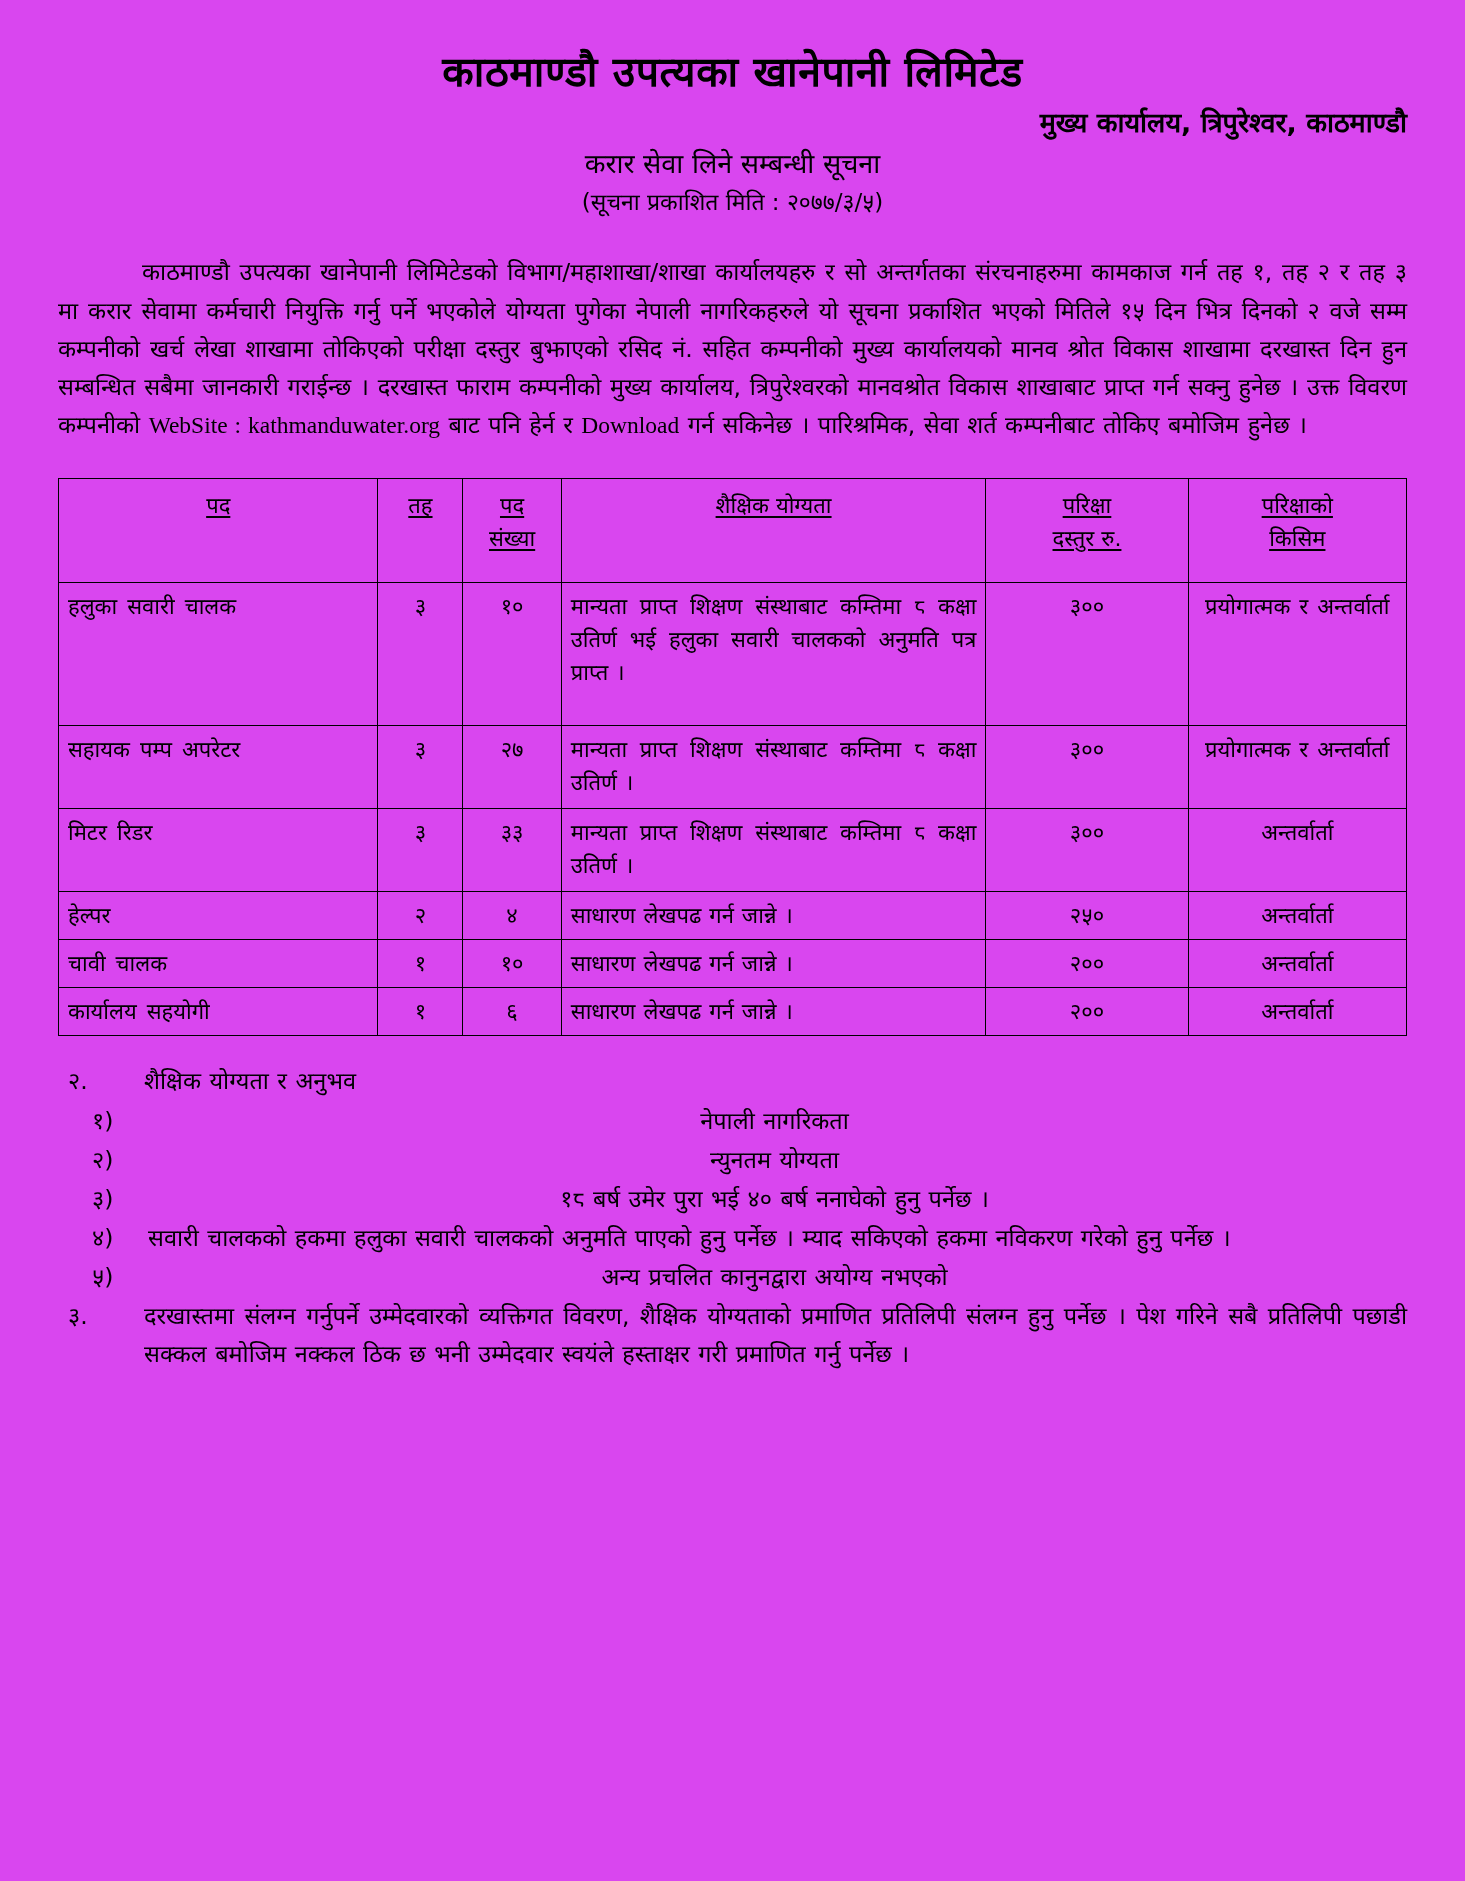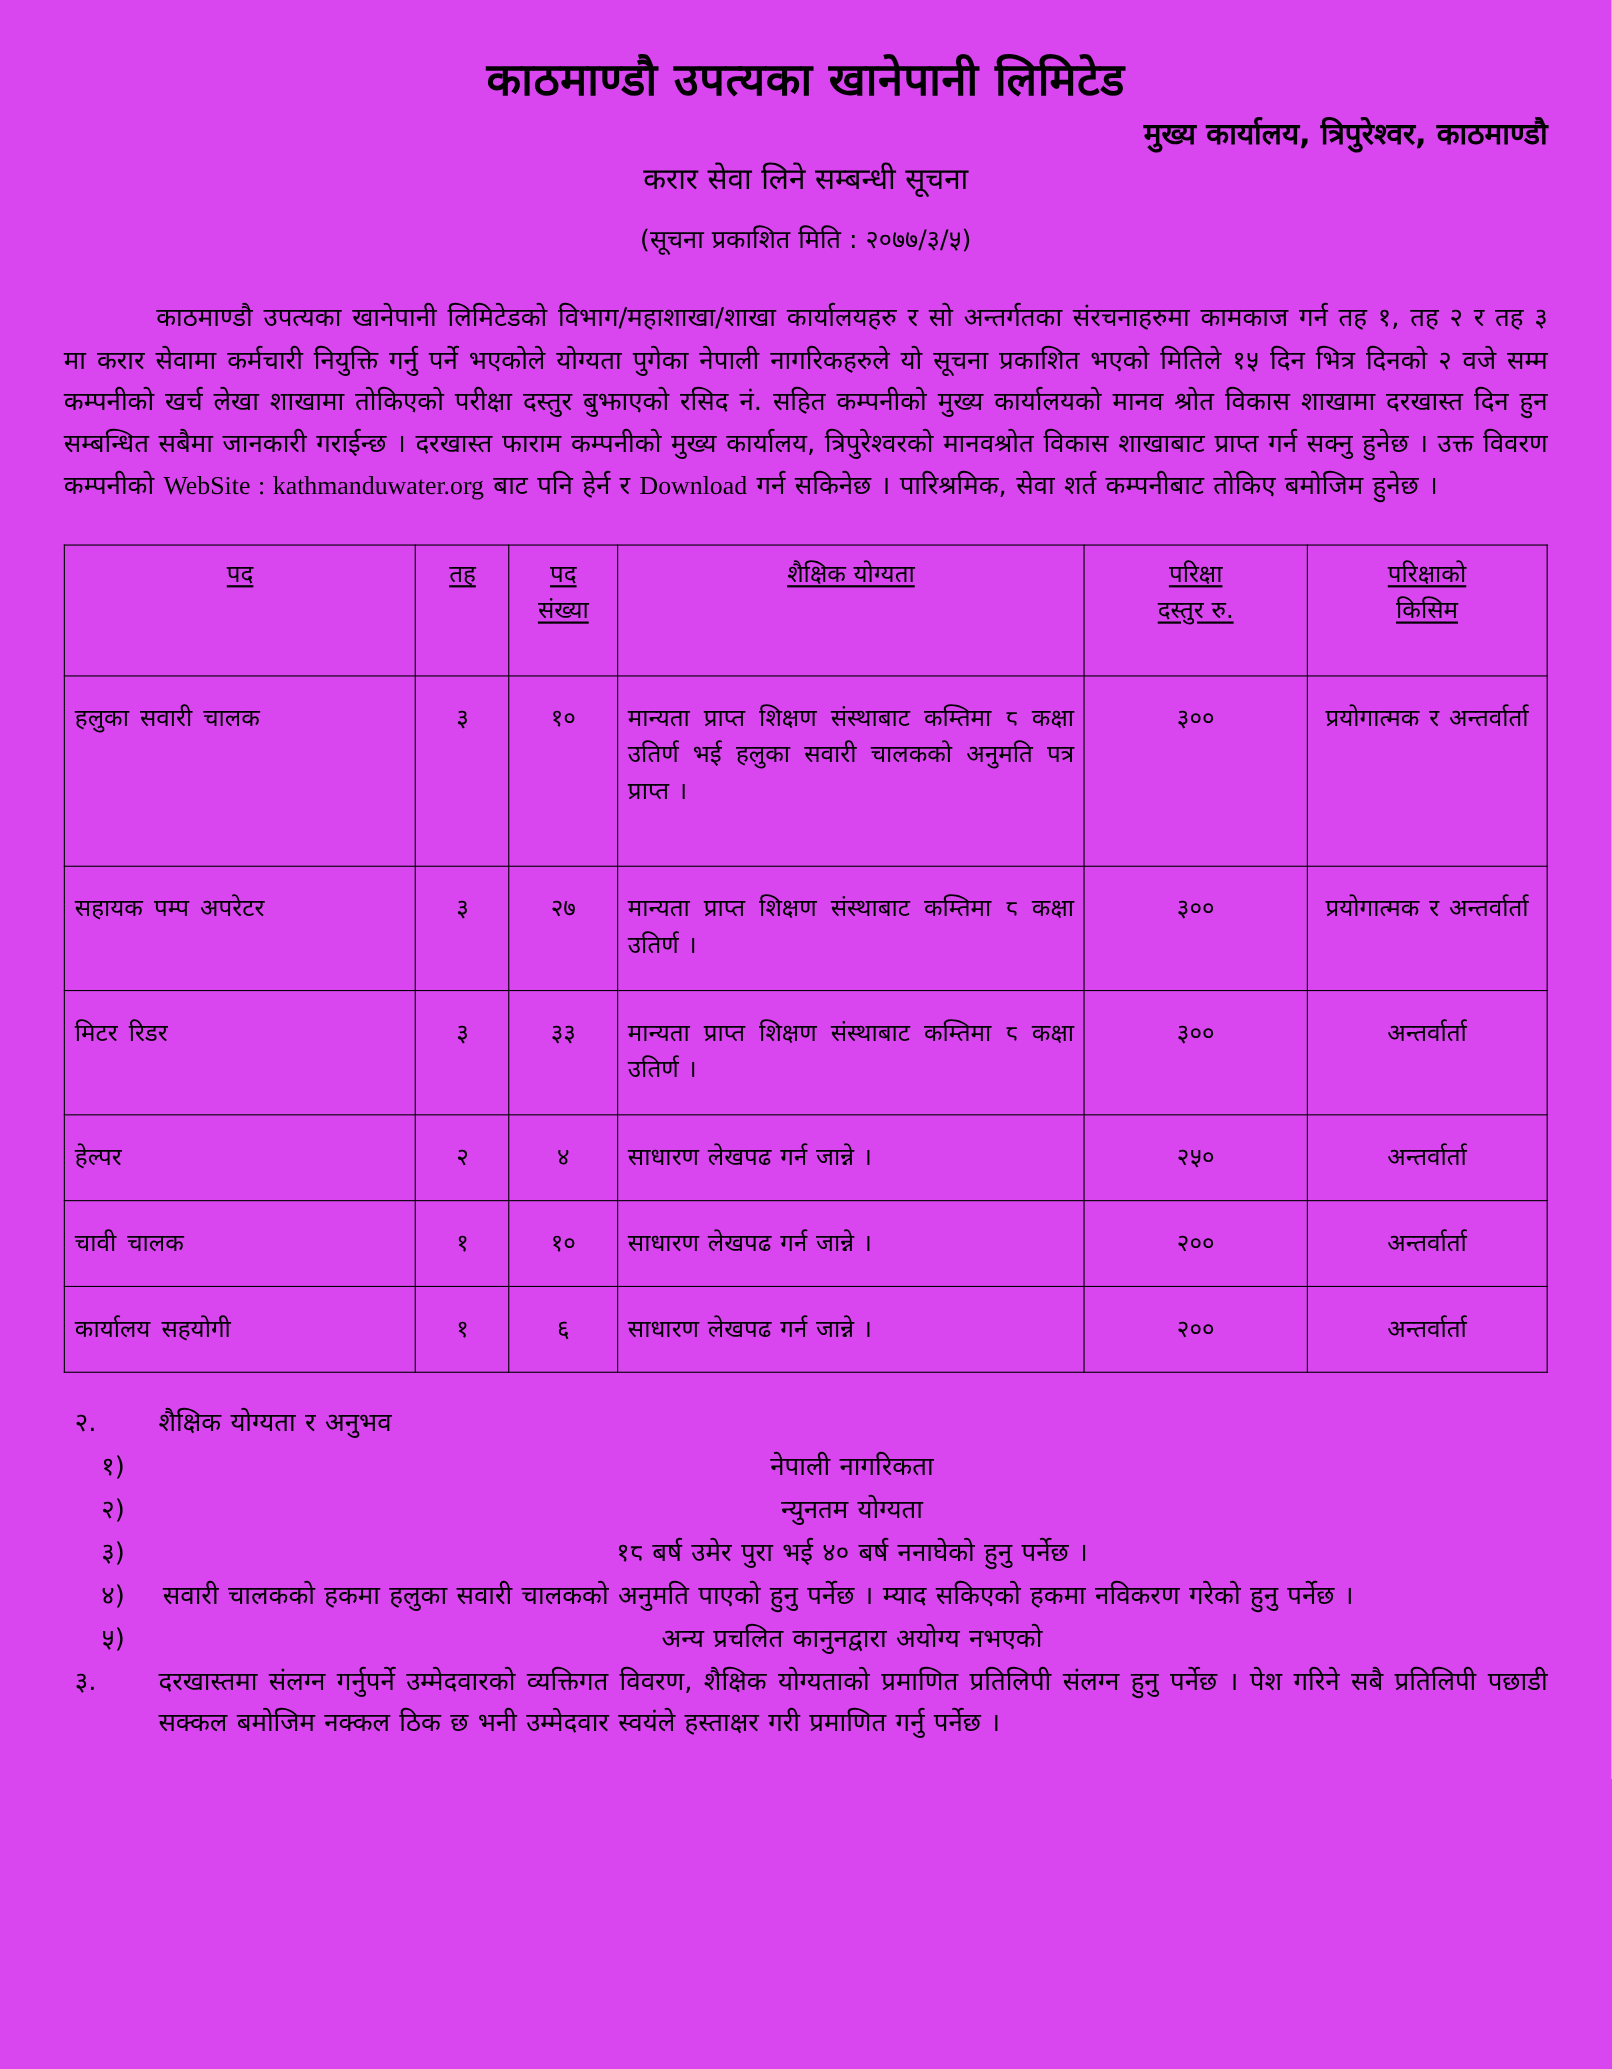--- a/index.html
+++ b/index.html
@@ -42,21 +42,21 @@
   .notice-kind {
     text-align: center;
     font-size: 27px;
     line-height: 1.3;
     margin-top: 6px;
   }
   .notice-date {
     text-align: center;
     font-size: 23px;
     line-height: 1.3;
-    margin-top: 22px;
+    margin-top: 6px;
   }
 
   
   .intro {
     margin-top: 36px;
     font-size: 23.5px;
     line-height: 1.62;
     text-align: justify;
     text-justify: inter-word;
     text-indent: 84px;
@@ -69,21 +69,21 @@
   
   table.vac {
     margin-top: 34px;
     width: 100%;
     border-collapse: collapse;
     table-layout: fixed;
   }
   table.vac th,
   table.vac td {
     border: 1.6px solid #000000;
-    padding: 22px 9px;
+    padding: 7px 9px;
     font-size: 22px;
     vertical-align: top;
     line-height: 1.5;
   }
   table.vac thead th {
     text-align: center;
     vertical-align: top;
     font-weight: normal;
     height: 86px;
     padding-top: 10px;

